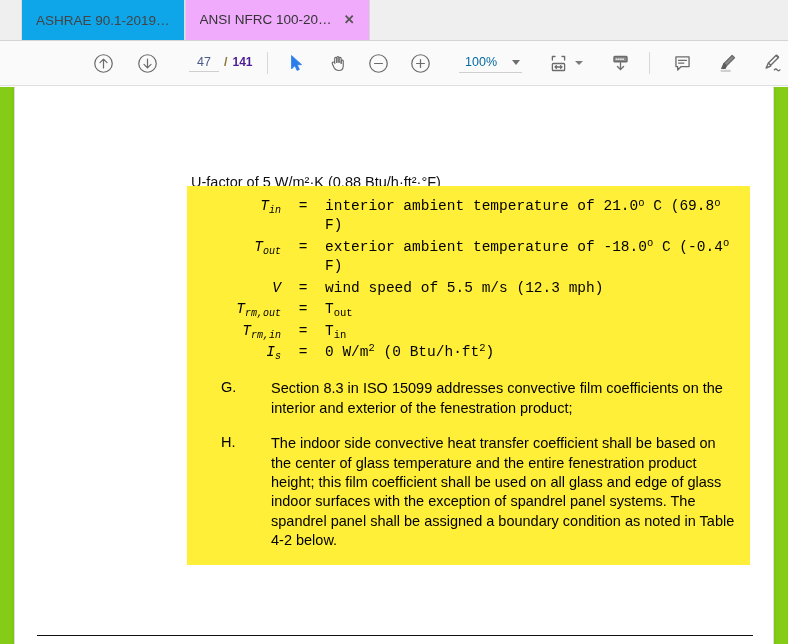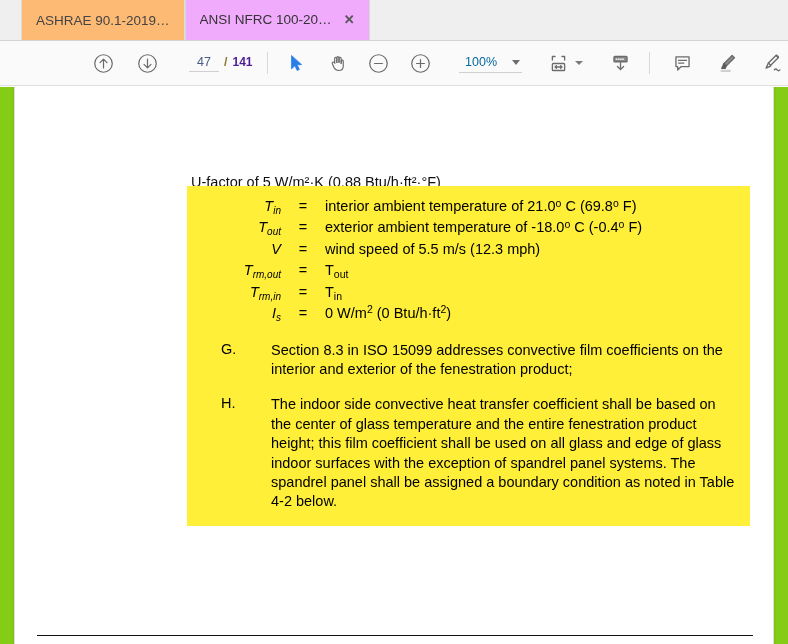--- a/index.html
+++ b/index.html
@@ -23,21 +23,21 @@
     height: 40px;
     display: flex; align-items: center;
     padding: 0 14px;
     font-size: 13.5px;
     color: #444;
     border-right: 1px solid #dcdcdc;
     background: #e8e8e8;
     position: relative;
     white-space: nowrap;
   }
-  .tab.inactive { background: #fdba74; }
+  .tab.inactive { background: #0ea5e9; }
   .tab.active {
     background: #f0abfc;
     color: #333;
     border-left: 1px solid #d8d8d8;
     border-right: 1px solid #d8d8d8;
     height: 41px;
   }
   .tab-spacer-left { width: 22px; height: 40px; background: #efefef; border-right:1px solid #dcdcdc;}
   .tab-label { overflow: hidden; }
   .tab-close {
@@ -147,21 +147,21 @@
     padding: 10px 12px 14px 12px;
   }
   .hl-title {
     text-align: center;
     font-weight: bold;
     font-size: 15.5px;
     color: #000;
     margin-bottom: 12px;
     letter-spacing: 0.1px;
   }
-  table.defs { border-collapse: collapse; width: 100%; }
+  table.defs { border-collapse: collapse; width: 100%; font-family: Liberation Mono, monospace; }
   table.defs td {
     font-size: 14.5px;
     color: #000;
     padding: 1px 0;
     vertical-align: baseline;
     line-height: 1.34;
   }
   td.sym  { width: 82px; text-align: right; font-style: italic; padding-right: 0; white-space: nowrap;}
   td.eq   { width: 44px; text-align: center; }
   td.val  { text-align: left; }

